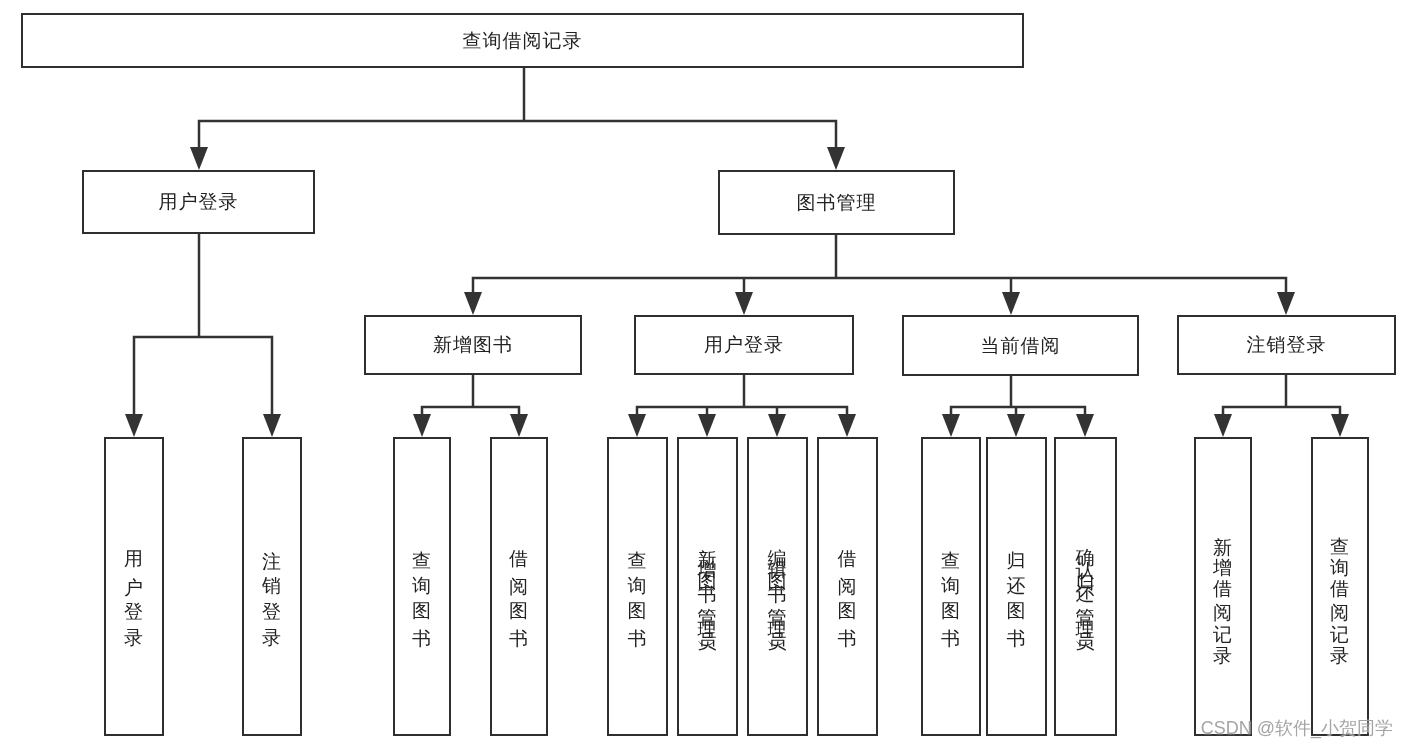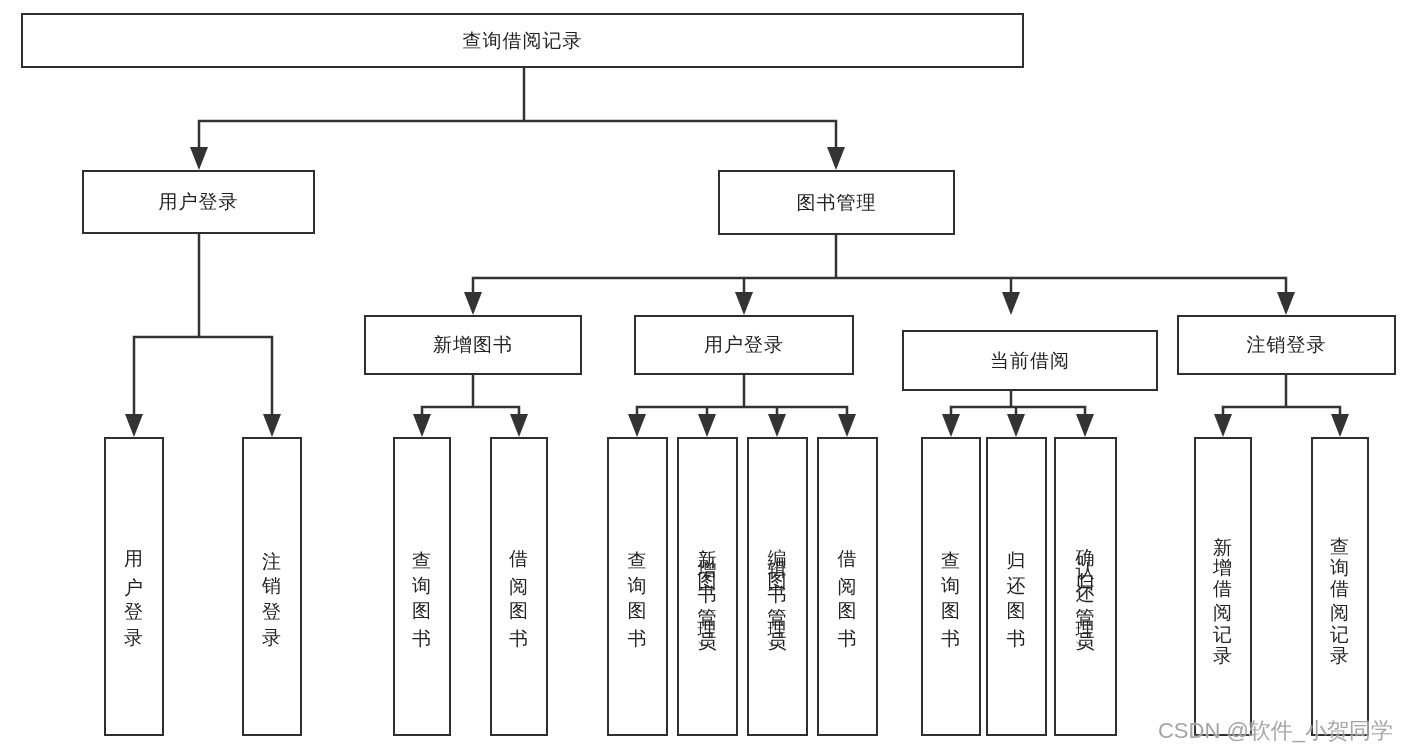--- a/index.html
+++ b/index.html
@@ -20,21 +20,21 @@
   .leaf{top:437px;height:299px;}
   .v{
     writing-mode:vertical-rl;text-orientation:mixed;
     font-size:19px;line-height:1;color:#222222;
   }
   .ls26{letter-spacing:26px;}
   .ls22{letter-spacing:22px;}
   .ls12{letter-spacing:12px;}
   .watermark{
     position:absolute;top:716px;right:12px;z-index:5;
-    font-size:22px;color:rgba(148,148,148,0.85);
+    font-size:18px;color:rgba(148,148,148,0.85);
     text-shadow:0 0 2px #ffffff;white-space:nowrap;
   }
 </style>
 </head>
 <body>
 
 <div id="stage">
 
   <svg class="connectors" width="1405" height="747" viewBox="0 0 1405 747">
     <g stroke="#333333" stroke-width="2.5" fill="none">
@@ -99,21 +99,21 @@
   <div class="node" style="left:718px;top:170px;width:237px;height:65px;text-align:right;">
     <span class="hlabel">图书管理</span>
   </div>
 
   <div class="node" style="left:364px;top:315px;width:218px;height:60px;">
     <span class="hlabel">新增图书</span>
   </div>
   <div class="node" style="left:634px;top:315px;width:220px;height:60px;">
     <span class="hlabel">用户登录</span>
   </div>
-  <div class="node" style="left:902px;top:315px;width:256px;height:61px;margin-top:15px;">
+  <div class="node" style="left:902px;top:315px;width:237px;height:61px;">
     <span class="hlabel">当前借阅</span>
   </div>
   <div class="node" style="left:1177px;top:315px;width:219px;height:60px;">
     <span class="hlabel">注销登录</span>
   </div>
 
   <div class="node leaf" style="left:104px;width:60px;">
     <span class="v ls26">用户登录</span>
   </div>
   <div class="node leaf" style="left:242px;width:60px;">

